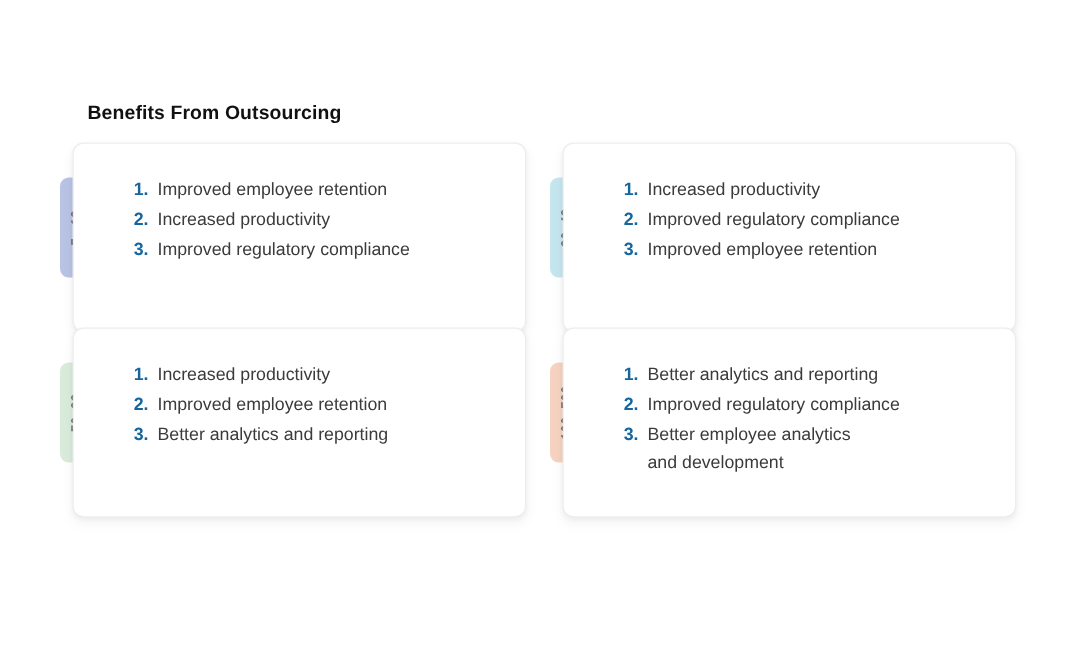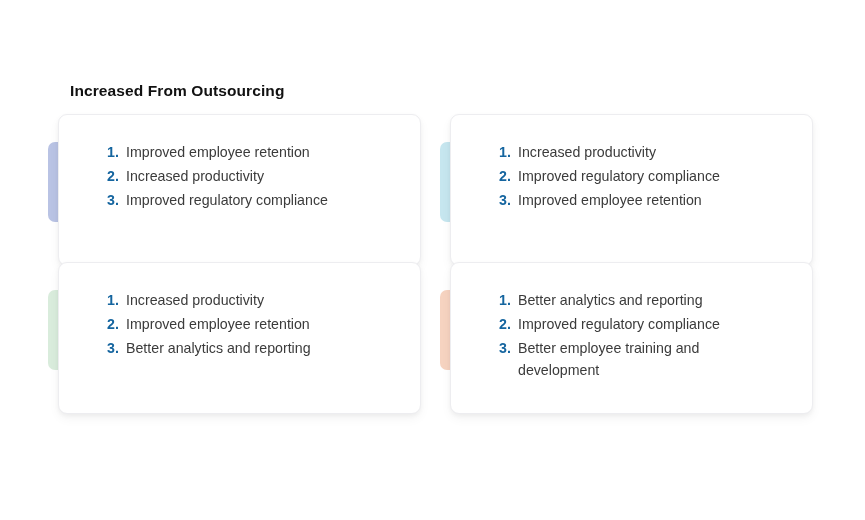--- a/index.html
+++ b/index.html
@@ -107,21 +107,21 @@
   }
   .item-text {
     flex: 1 1 auto;
   }
 </style>
 </head>
 <body>
 
 <div class="canvas">
 
-  <div class="page-title">Increased From Outsourcing</div>
+  <div class="page-title">Benefits From Outsourcing</div>
 
   <div class="grid">
 
     <div class="cell cell-0">
       <div class="tab" style="background: rgb(185, 195, 228);">
         <div class="tab-label">
           <span class="lbl-line">5 - 19</span>
           <span class="lbl-line">employees</span>
         </div>
       </div>
@@ -205,20 +205,20 @@
           <li class="list-item">
             <span class="item-num">1.</span>
             <span class="item-text">Better analytics and reporting</span>
           </li>
           <li class="list-item">
             <span class="item-num">2.</span>
             <span class="item-text">Improved regulatory compliance</span>
           </li>
           <li class="list-item">
             <span class="item-num">3.</span>
-            <span class="item-text" style="max-width: 190px;">Better employee training and development</span>
+            <span class="item-text" style="max-width: 190px;">Better employee analytics and development</span>
           </li>
         </ul>
       </div>
     </div>
 
   </div>
 </div>
 
 </body></html>

